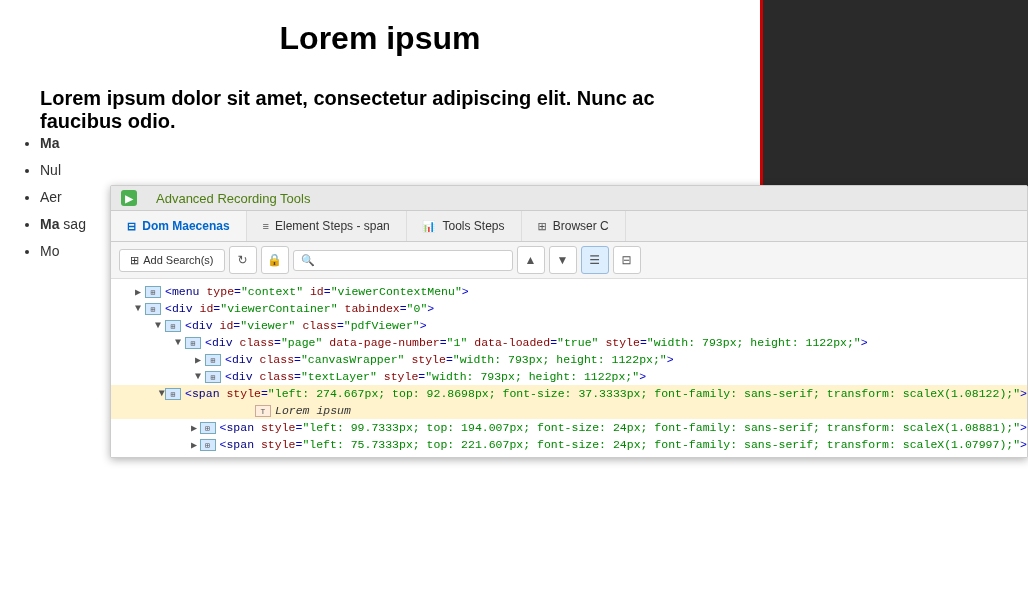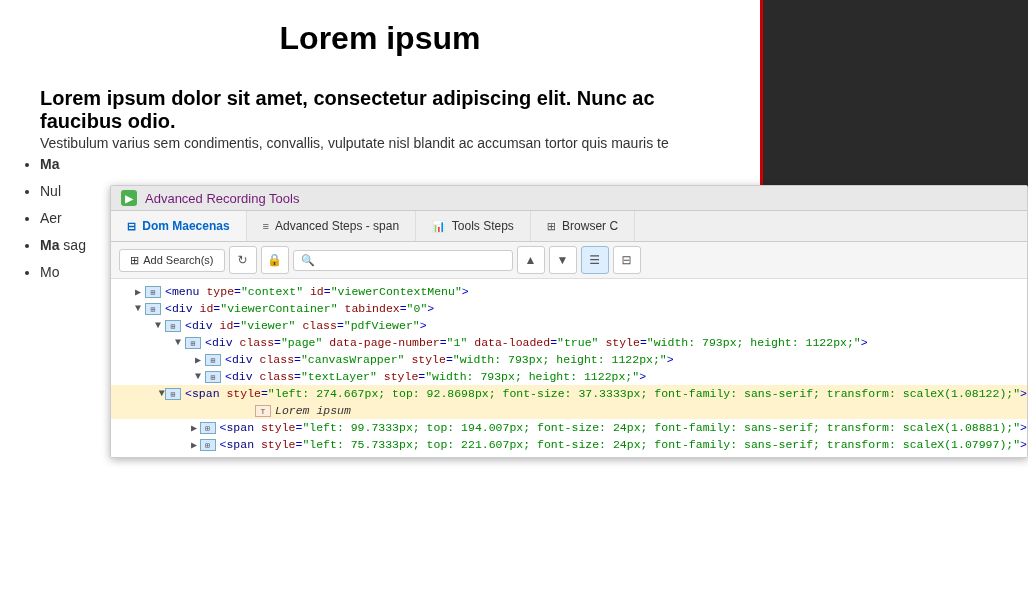--- a/index.html
+++ b/index.html
@@ -82,21 +82,22 @@
       border-radius: 3px;
       display: flex;
       align-items: center;
       justify-content: center;
       color: #fff;
       font-size: 10px;
       font-weight: bold;
     }
     .devtools-title-text {
       font-size: 13px;
-      color: #701a75;
+      color: #4d7c0f;
+      margin-left: 11px;
     }
 
     
     .devtools-tabs {
       background: #efefef;
       border-bottom: 1px solid #ccc;
       display: flex;
       align-items: stretch;
     }
     .devtools-tab {
@@ -251,21 +252,20 @@
       color: #333;
       font-style: italic;
     }
   </style>
 </head>
 <body>
 
 <div class="page-content">
   <h1 class="page-title">Lorem ipsum</h1>
   <p class="page-subtitle">Lorem ipsum dolor sit amet, consectetur adipiscing elit. Nunc ac faucibus odio.</p>
-  <p class="page-body">Vestibulum varius sem condimentis, convallis, vulputate nisl blandit ac accumsan tortor quis mauris te</p>
   <ul class="page-body">
     <li><span class="bold-text">Ma</span></li>
     <li>Nul</li>
     <li>Aer</li>
     <li><span class="bold-text">Ma</span> sag</li>
     <li>Mo</li>
   </ul>
 </div>
 
 <div class="dark-panel"></div>
@@ -280,21 +280,21 @@
     <span class="devtools-title-text">Advanced Recording Tools</span>
   </div>
 
   <div class="devtools-tabs">
     <div class="devtools-tab active">
       <span class="tab-icon">⊟</span>
       <span>Dom Maecenas</span>
     </div>
     <div class="devtools-tab">
       <span class="tab-icon">≡</span>
-      <span>Advanced Steps - span</span>
+      <span>Element Steps - span</span>
     </div>
     <div class="devtools-tab">
       <span class="tab-icon">📊</span>
       <span>Tools Steps</span>
     </div>
     <div class="devtools-tab">
       <span class="tab-icon">⊞</span>
       <span>Browser C</span>
     </div>
   </div>

